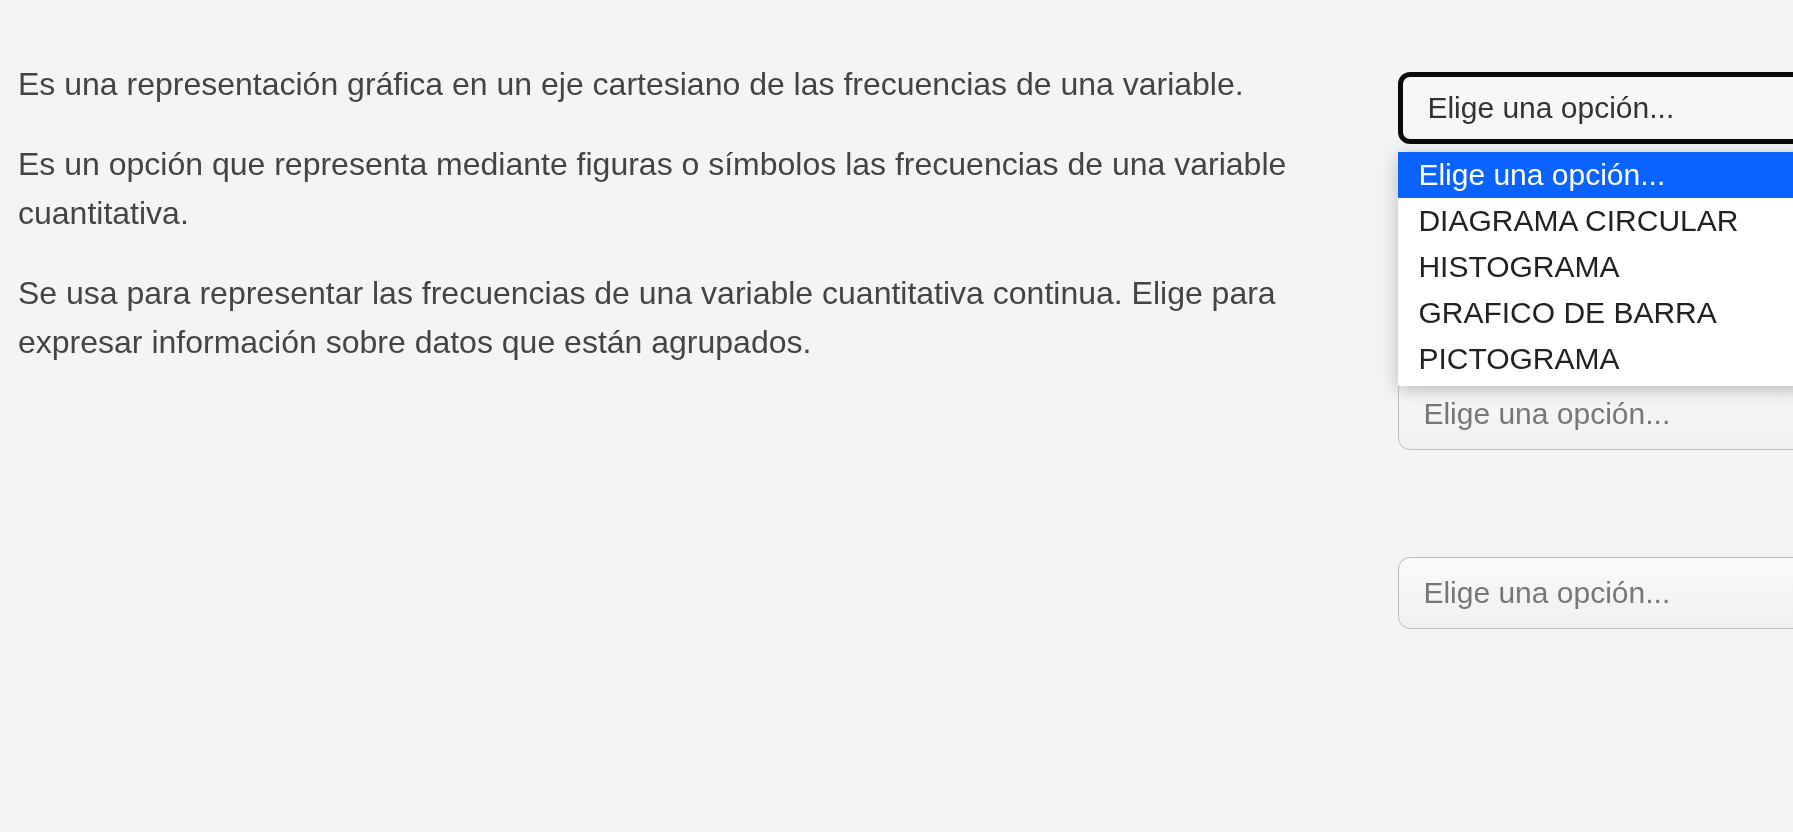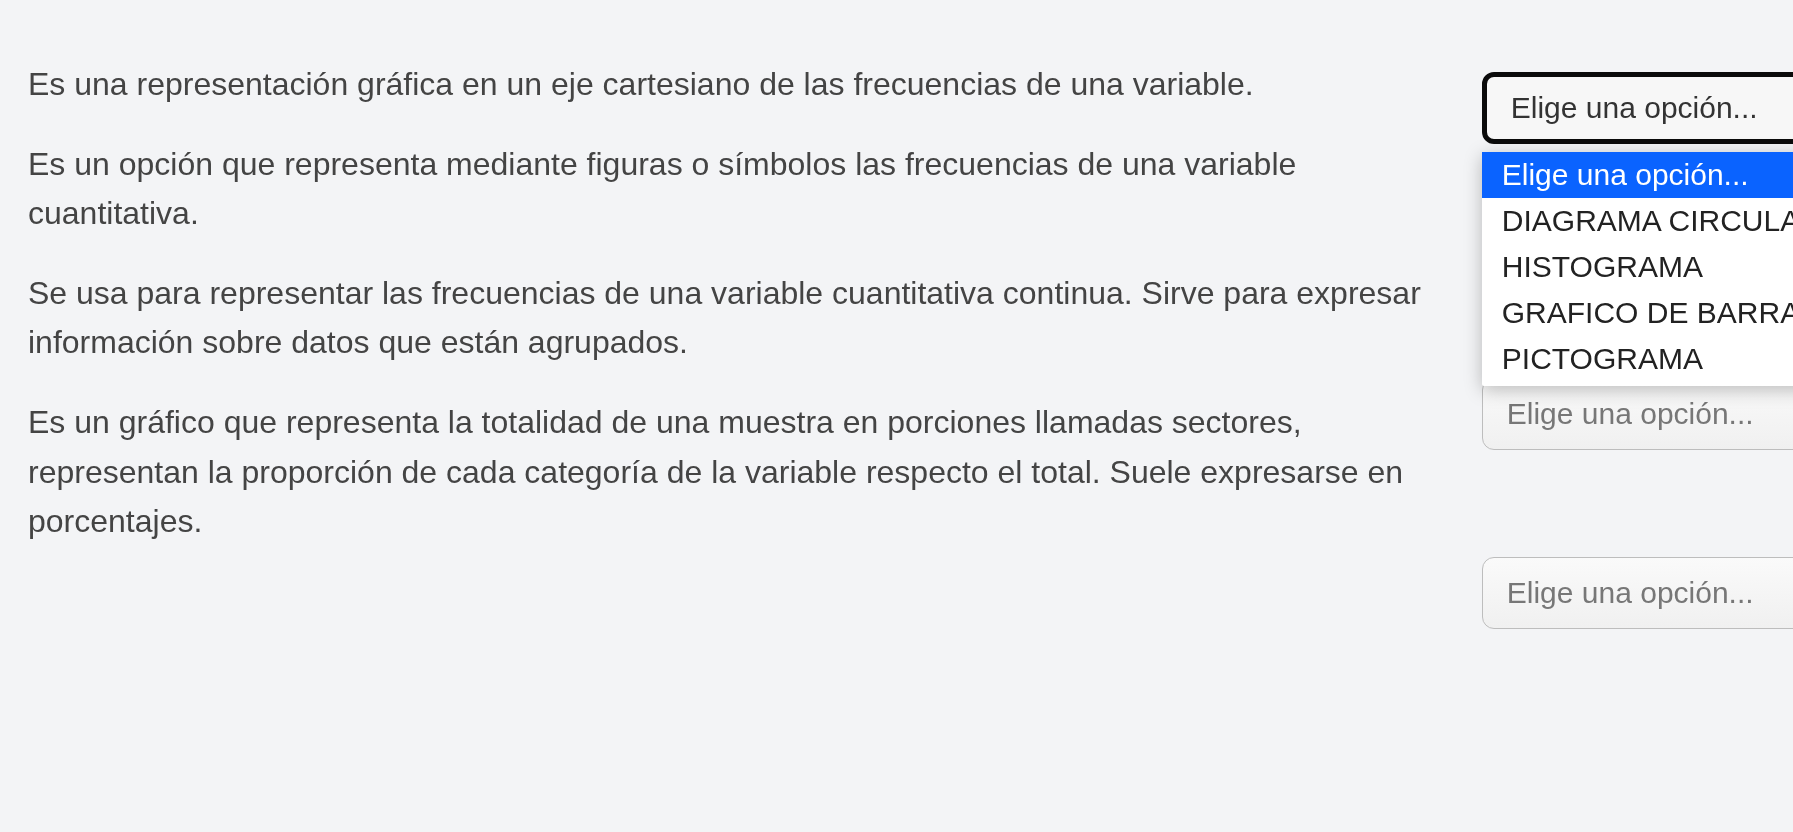--- a/index.html
+++ b/index.html
@@ -7,21 +7,21 @@
     padding: 0;
     width: 1793px;
     height: 832px;
     font-family: Arial, Helvetica, sans-serif;
     background: #f3f4f6;
     color: #4a4a4a;
     overflow: hidden;
   }
   .page {
     display: flex;
-    padding: 60px 40px 40px 28px;
+    padding: 60px 40px 40px 18px;
     gap: 40px;
     box-sizing: border-box;
     height: 100%;
   }
   .left-col {
     flex: 1 1 auto;
     display: flex;
     flex-direction: column;
     gap: 30px;
   }
@@ -86,22 +86,21 @@
   }
 </style>
 </head>
 <body>
 
 <div class="page">
 
   <div class="left-col">
     <div class="prompt">Es una representación gráfica en un eje cartesiano de las frecuencias de una variable.</div>
     <div class="prompt">Es un opción que representa mediante figuras o símbolos las frecuencias de una variable cuantitativa.</div>
-    <div class="prompt">Se usa para representar las frecuencias de una variable cuantitativa continua. Sirve para expresar información sobre datos que están agrupados.</div>
-    <div class="prompt">Es un gráfico que representa la totalidad de una muestra en porciones llamadas sectores, representan la proporción de cada categoría de la variable respecto el total. Suele expresarse en porcentajes.</div>
+    <div class="prompt">Se usa para representar las frecuencias de una variable cuantitativa continua. Elige para expresar información sobre datos que están agrupados.</div>
   </div>
 
   <div class="right-col">
 
     <div class="select focused" style="top:12px;">
       <span>Elige una opción...</span>
 
     </div>
 
     <div class="listbox" style="top:92px;">

